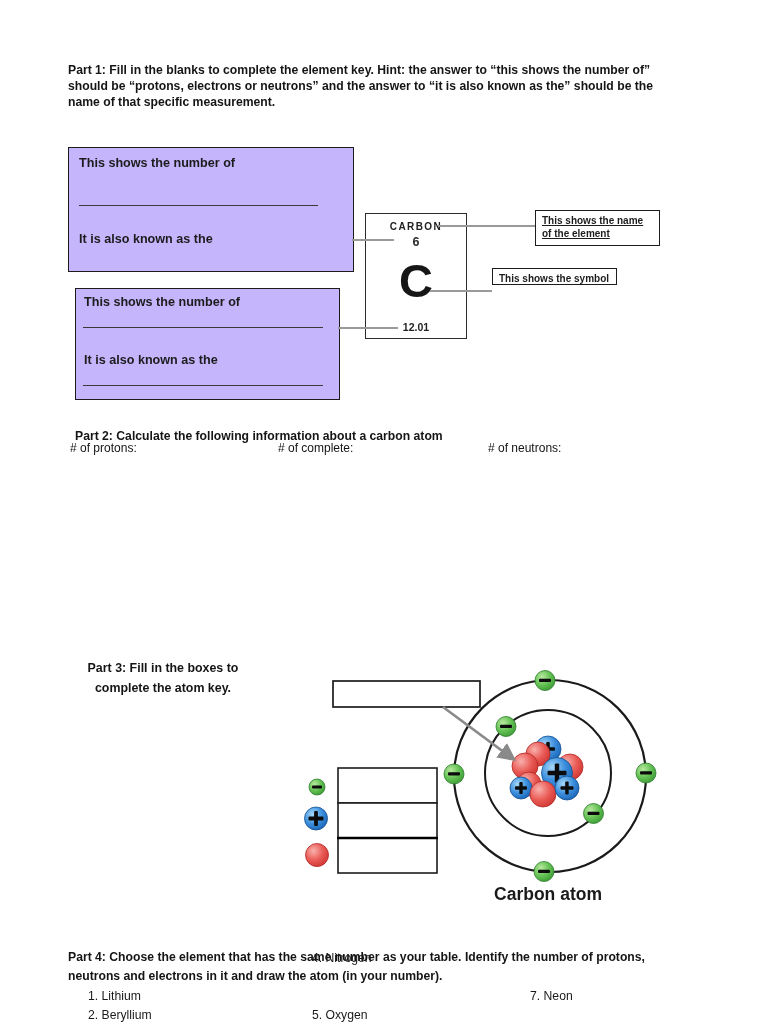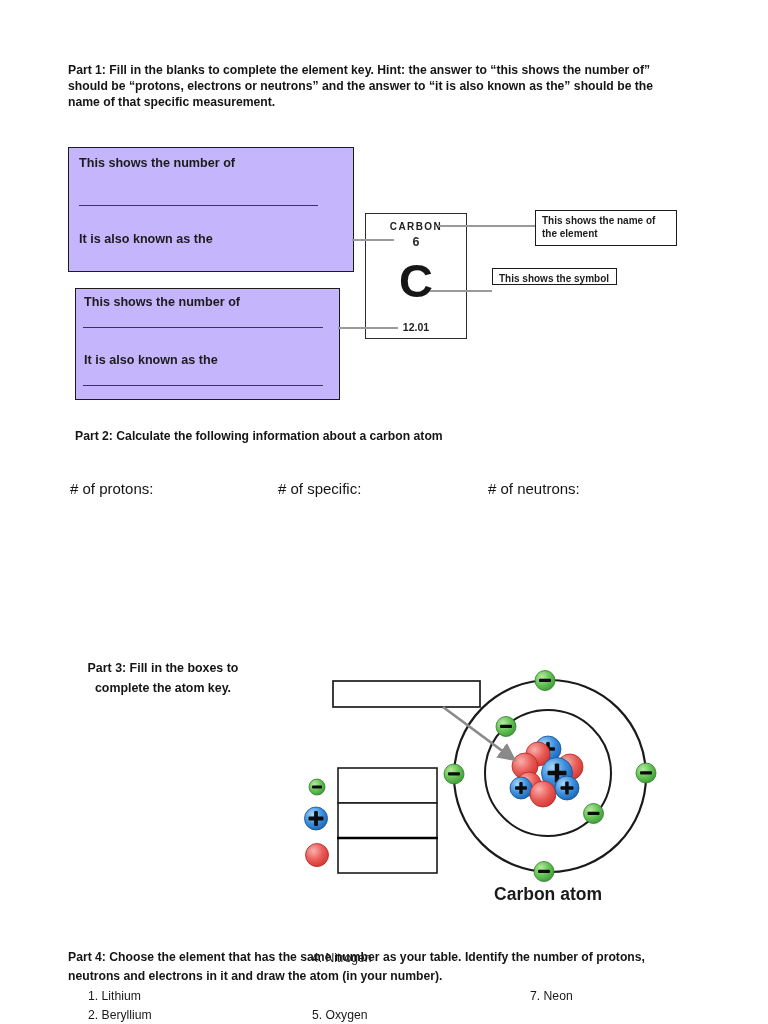--- a/index.html
+++ b/index.html
@@ -14,21 +14,21 @@
   .card{position:absolute;left:365px;top:213px;width:100px;height:124px;border:1.7px solid #2a2a2a;background:#fff;}
   .card-name{position:absolute;top:7px;width:100%;text-align:center;font-size:10px;font-weight:bold;letter-spacing:1.4px;color:#222;}
   .card-number{position:absolute;top:21px;width:100%;text-align:center;font-size:12.5px;font-weight:600;color:#2b2b2b;}
   .card-symbol{position:absolute;top:44px;width:100%;text-align:center;font-size:47px;font-weight:bold;line-height:46px;color:#161616;}
   .card-mass{position:absolute;bottom:5px;width:100%;text-align:center;font-size:10.5px;font-weight:bold;color:#222;}
   
   .conn{position:absolute;height:1.6px;background:#9a9a9a;}
   
   .callout{position:absolute;border:1.6px solid #1c1c1c;background:#fff;font-size:10px;font-weight:600;line-height:12.8px;padding:4px 6px;color:#1c1c1c;overflow:hidden;box-sizing:border-box;}
   
-  .counts{position:absolute;top:480px;font-size:15px;color:#141414;}
+  .counts{position:absolute;top:441px;font-size:12px;color:#141414;}
   
   .opt{position:absolute;font-size:12.2px;color:#1a1a1a;}
   svg text{font-family:"Liberation Sans",sans-serif;}
 </style>
 </head>
 <body>
 
 <p class="abs heading" style="left:68px;top:62px;width:610px;margin:0;">Part 1: Fill in the blanks to complete the element key. Hint: the answer to “this shows the number of” should be “protons, electrons or neutrons” and the answer to “it is also known as the” should be the name of that specific measurement.</p>
 
 <div class="kbox" style="left:68px;top:147px;width:284px;height:123px;">
@@ -49,26 +49,26 @@
   <div class="card-number">6</div>
   <div class="card-symbol">C</div>
   <div class="card-mass">12.01</div>
 </div>
 
 <div class="conn" style="left:352px;top:239px;width:42px;"></div>
 <div class="conn" style="left:338px;top:327px;width:60px;"></div>
 <div class="conn" style="left:438px;top:225px;width:97px;"></div>
 <div class="conn" style="left:430px;top:290px;width:62px;"></div>
 
-<div class="callout" style="left:535px;top:210px;width:142px;height:36px;">This shows the name of the element</div>
+<div class="callout" style="left:535px;top:210px;width:125px;height:36px;text-decoration:underline;">This shows the name of the element</div>
 <div class="callout" style="left:492px;top:268px;width:125px;height:17px;">This shows the symbol of the element</div>
 
 <p class="abs heading" style="left:68px;top:421px;width:620px;margin:7px;">Part 2: Calculate the following information about a carbon atom</p>
 <span class="counts" style="left:70px;"># of protons:</span>
-<span class="counts" style="left:278px;"># of specific:</span>
+<span class="counts" style="left:278px;"># of complete:</span>
 <span class="counts" style="left:488px;"># of neutrons:</span>
 
 <p class="abs heading" style="left:68px;top:658px;width:190px;margin:0;line-height:20px;font-size:12.4px;text-align:center;">Part 3: Fill in the boxes to complete the atom key.</p>
 
 <svg class="abs" style="left:300px;top:660px;" width="400" height="250" viewBox="0 0 400 250">
   <defs>
     <radialGradient id="gGreen" cx="35%" cy="32%" r="75%">
       <stop offset="0%" stop-color="#b8e9a0"></stop>
         <stop offset="55%" stop-color="#64c153"></stop>
         <stop offset="100%" stop-color="#3c9a36"></stop>

